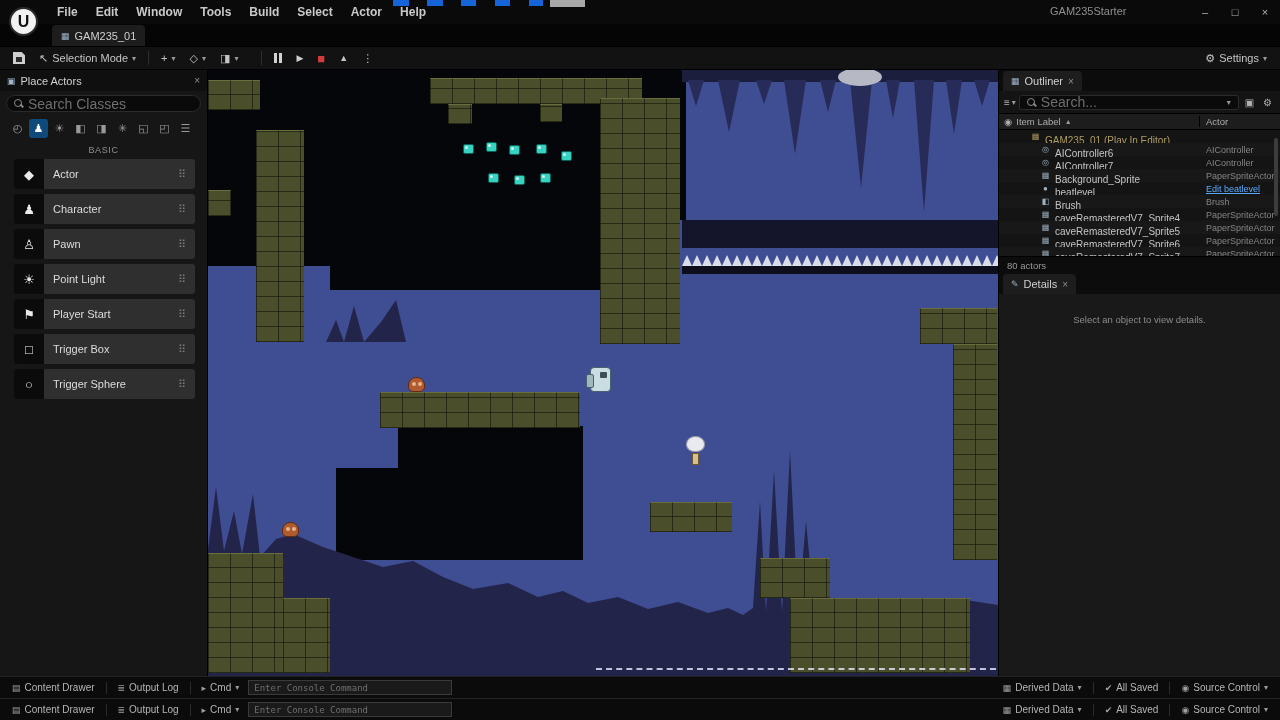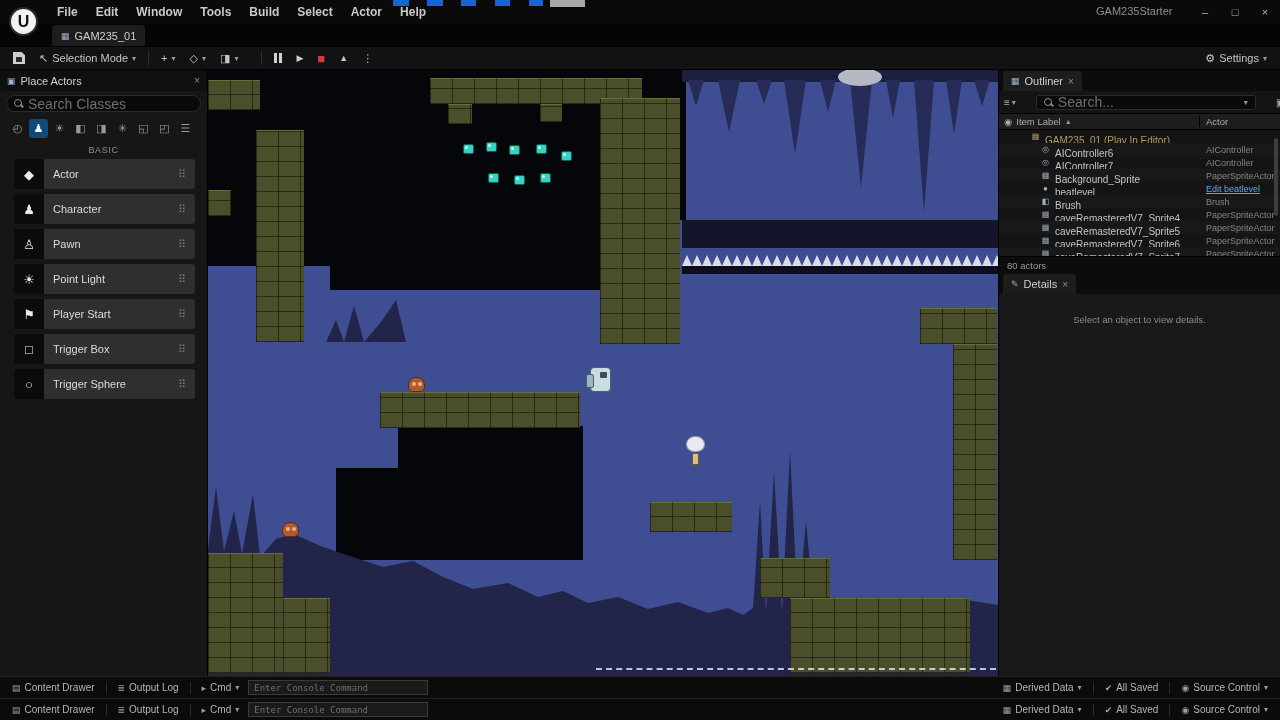--- a/index.html
+++ b/index.html
@@ -7,21 +7,21 @@
   body { position:relative; overflow:hidden; background:#000; color:#c8c8c8;
          font-family:"Liberation Sans", sans-serif; }
 
   
   .menubar { position:absolute; left:0; top:0; width:1280px; height:24px; background:#0a0a0a;
              display:flex; align-items:center; padding-left:48px; font-size:12px; color:#c9c9c9; }
   .menu-item { padding:0 9px; height:100%; display:flex; align-items:center; cursor:default;font-weight:bold; }
   .logo { position:absolute; left:9px; top:7px; width:29px; height:29px; border-radius:50%;
           background:#f2f2f2; color:#111; font-weight:bold; font-size:16px;
           display:flex; align-items:center; justify-content:center; z-index:40; border:2px solid #2a2a2a; }
-  .win-title { position:absolute; left:1096px; top:5px; font-size:11px; color:#8f8f8f; }
+  .win-title { position:absolute; left:1050px; top:5px; font-size:11px; color:#8f8f8f; }
   .win-controls { position:absolute; right:0; top:0; height:24px; display:flex; }
   .win-btn { width:30px; height:24px; display:flex; align-items:center; justify-content:center;
              font-size:11px; color:#b5b5b5; }
   .artifact { position:absolute; top:0; height:6px; }
 
   
   .tabbar { position:absolute; left:0; top:24px; width:1280px; height:22px; background:#050505;
             display:flex; align-items:flex-end; padding-left:52px; }
   .tab { height:21px; background:#1d1d1d; border-radius:4px 4px 0 0; display:flex; align-items:center;
          gap:5px; padding:0 9px; font-size:11px; color:#cfcfcf; }
@@ -107,21 +107,21 @@
 
   
   .right-panel { position:absolute; left:998px; top:70px; width:282px; height:606px;
                  background:#141414; border-left:1px solid #000; font-size:10px; }
   .rp-tabbar { height:21px; background:#0c0c0c; display:flex; align-items:flex-end; padding-left:4px; }
   .tab2 { height:20px; background:#1d1d1d; border-radius:4px 4px 0 0; display:flex;
           align-items:center; gap:5px; padding:0 8px; font-size:11px; color:#d0d0d0; }
   .tab2 .t-ico { font-size:9px; color:#9fb4c9; }
   .ol-search { height:22px; display:flex; align-items:center; gap:3px; padding:0 5px; }
   .filter-btn { display:flex; align-items:center; gap:2px; color:#b5b5b5; font-size:10px; }
-  .ol-search .searchbox { margin:17px; flex:1; height:15px; border-radius:3px; }
+  .ol-search .searchbox { margin:0; flex:1; height:15px; border-radius:3px; }
   .icon-btn { width:16px; text-align:center; color:#b0b0b0; font-size:10px; }
   .ol-header { position:relative; height:17px; background:#1d1d1d; border-top:1px solid #000;
                border-bottom:1px solid #000; display:flex; align-items:center; gap:4px;
                padding:0 5px; font-size:9.5px; color:#adadad; }
   .ol-header::after { content:""; position:absolute; left:200px; top:2px; bottom:2px; width:1px;
                       background:#000; }
   .col-type { position:absolute; left:207px; }
   .sort { font-size:7px; color:#9a9a9a; }
   .ol-rows { position:relative; height:126px; overflow:hidden; }
   .ol-row { position:relative; height:13px; display:flex; align-items:center; padding-left:40px;
@@ -140,21 +140,21 @@
   .dt-body { height:382px; background:#191919; text-align:center; padding-top:20px;
              font-size:9.5px; color:#8c8c8c; }
 
   
   .statusbar { position:absolute; left:0; width:1280px; height:22px; background:#0b0b0b;
                border-top:1px solid #222; display:flex; align-items:center; gap:2px;
                padding:0 5px; font-size:10px; color:#b5b5b5; }
   .sb-btn { display:flex; align-items:center; gap:4px; padding:0 7px; height:16px; }
   .sb-ico { font-size:9px; color:#9f9f9f; }
   .sb-sep { width:1px; height:12px; background:#2a2a2a; margin:0 2px; }
-  .console { width:180px; height:15px; background:#1a1a1a; border:1px solid #3a3a3a; color:#9a9a9a;
+  .console { width:204px; height:15px; background:#1a1a1a; border:1px solid #3a3a3a; color:#9a9a9a;
              font-family:"DejaVu Sans Mono", monospace; font-size:9px; padding:0 5px; outline:none; }
   .console::placeholder { color:#6f6f6f; }
   .sb-right { margin-left:auto; display:flex; align-items:center; gap:2px; }
 </style>
 </head>
 <body>
 
 <div class="menubar">
   <span class="menu-item">File</span>
   <span class="menu-item">Edit</span>

